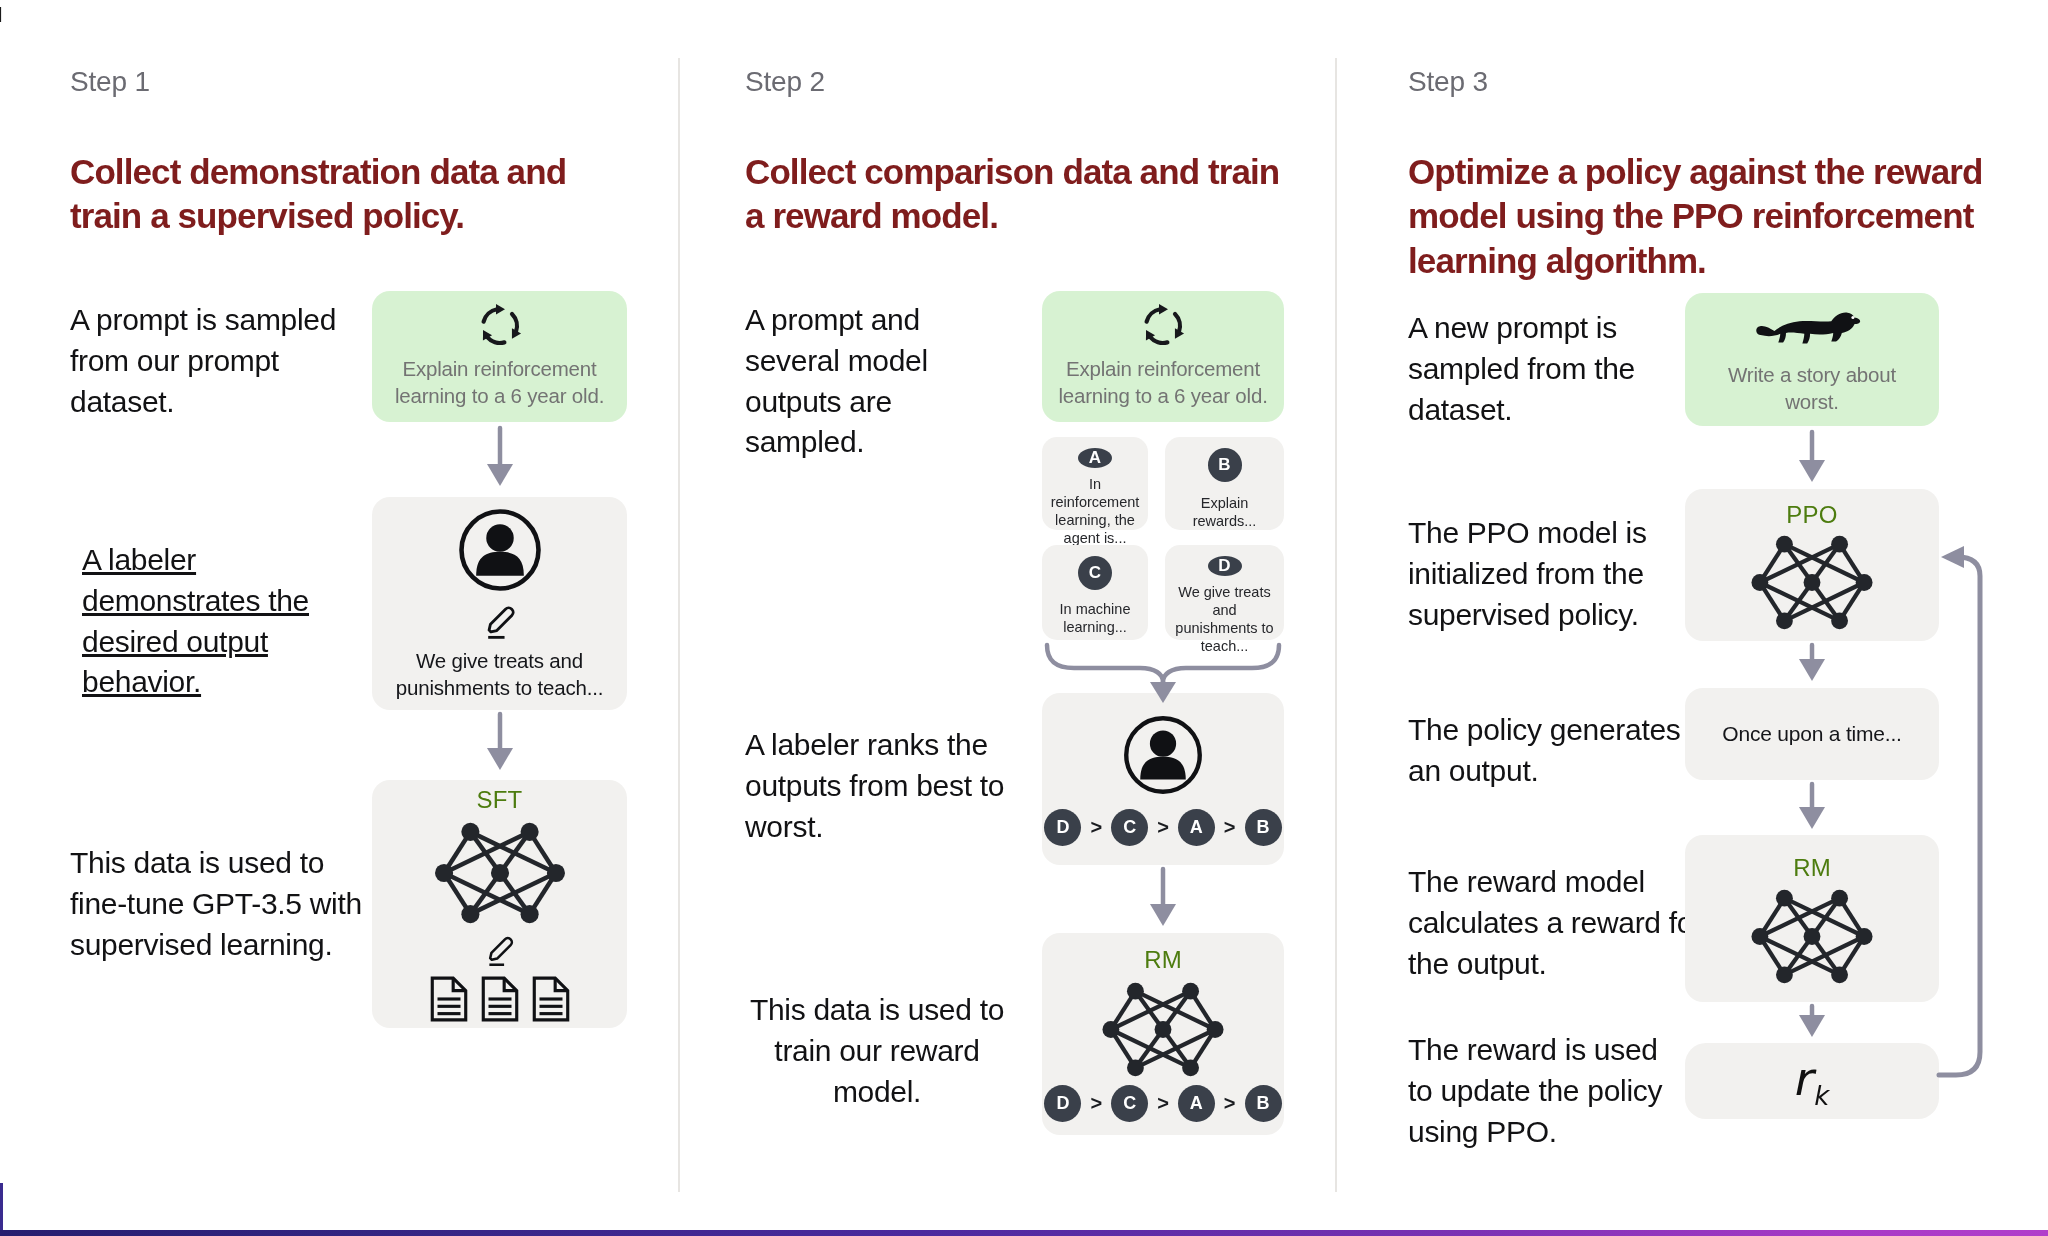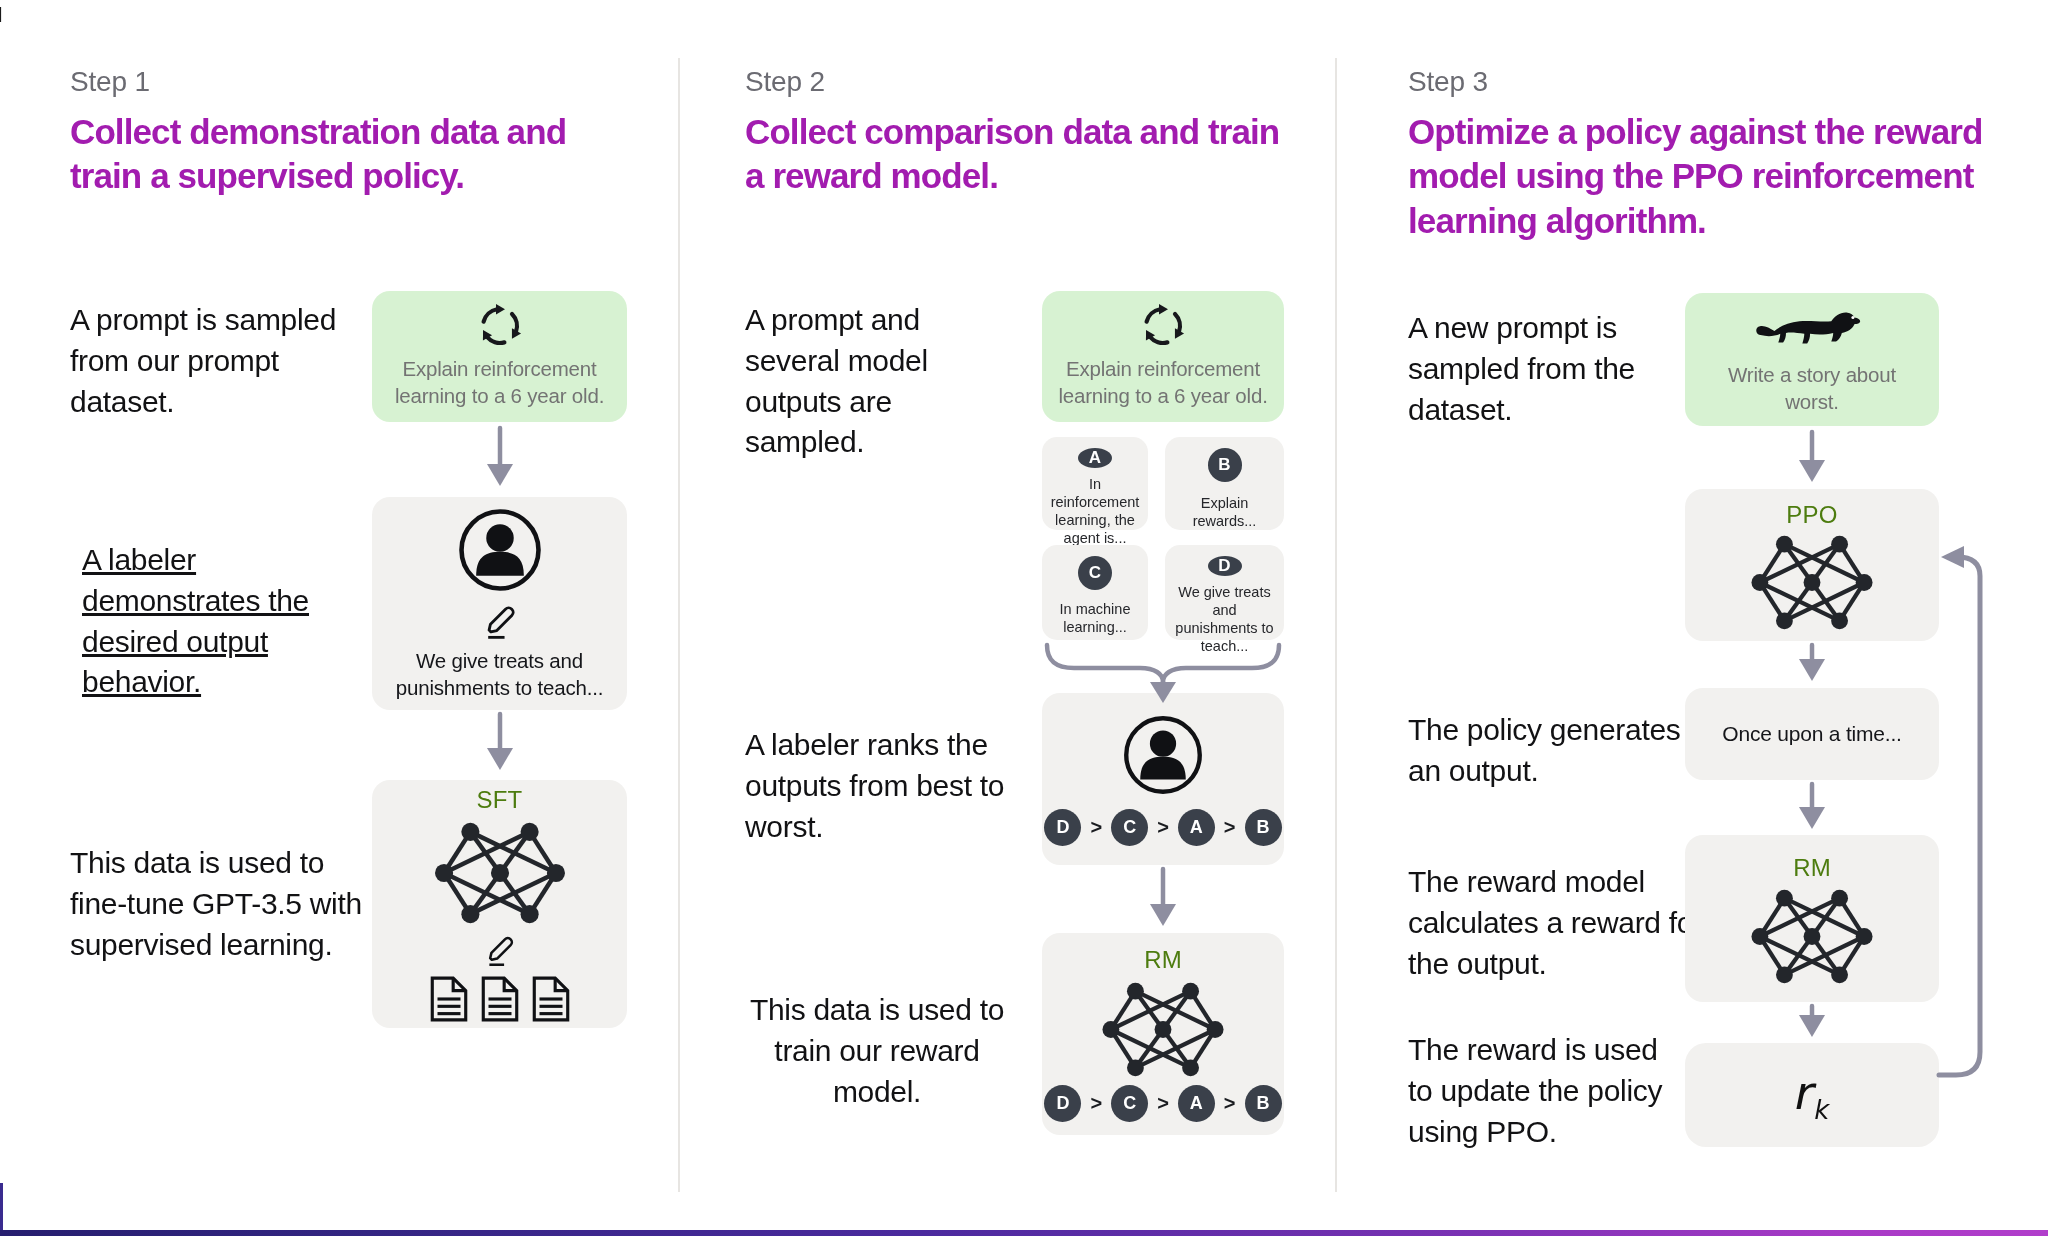--- a/index.html
+++ b/index.html
@@ -4,21 +4,21 @@
 <style>
   html,body{margin:0;padding:0;background:#ffffff;}
   .canvas{
     position:relative;width:2048px;height:1236px;overflow:hidden;
     background:#ffffff;
     font-family:"Liberation Sans","DejaVu Sans",sans-serif;
     color:#121214;
   }
   .abs{position:absolute;}
   .step-label{font-size:28px;color:#6b6b72;letter-spacing:-0.2px;}
-  .step-title{font-size:35px;font-weight:700;line-height:1.27;letter-spacing:-0.9px;color:#a21caf;}
+  .step-title{font-size:35px;font-weight:700;line-height:1.27;letter-spacing:-0.9px;color:#7f1d1d;margin-top:40px;}
   .col-text{font-size:30px;line-height:1.36;letter-spacing:-0.3px;color:#121214;}
   .gbox{background:#d7f2d2;border-radius:18px;display:flex;flex-direction:column;
         align-items:center;justify-content:center;gap:8px;text-align:center;}
   .gbox .ptext{font-size:20.5px;line-height:1.3;color:#737373;letter-spacing:-0.2px;}
   .fbox{background:#f2f1ef;border-radius:18px;display:flex;flex-direction:column;
         align-items:center;justify-content:center;text-align:center;}
   .cell{background:#f2f1ef;border-radius:15px;display:flex;flex-direction:column;
         align-items:center;text-align:center;padding-top:11px;box-sizing:border-box;}
   .cell .ctext{font-size:14.5px;line-height:1.25;color:#26272b;margin-top:7px;padding:0 6px;}
   .badge{width:34px;height:34px;border-radius:50%;background:#3a404a;color:#ffffff;
@@ -268,20 +268,21 @@
       <div class="badge">A</div>
       <span class="ranksep">&gt;</span>
       <div class="badge">B</div>
     </div>
   </div>
 
   <div class="abs step-label" style="left:1408px;top:66px;">Step 3</div>
   <div class="abs step-title" style="left:1408px;top:110px;width:612px;">Optimize a policy against the reward model using the PPO reinforcement learning algorithm.</div>
 
   <div class="abs col-text" style="left:1408px;top:308px;width:238px;">A new prompt is sampled from the dataset.</div>
+  <div class="abs col-text" style="left:1408px;top:513px;width:294px;">The PPO model is initialized from the supervised policy.</div>
   <div class="abs col-text" style="left:1408px;top:710px;width:312px;">The policy generates an output.</div>
   <div class="abs col-text" style="left:1408px;top:862px;width:298px;">The reward model calculates a reward for the output.</div>
   <div class="abs col-text" style="left:1408px;top:1030px;width:280px;">The reward is used to update the policy using PPO.</div>
 
   <div class="abs gbox" style="left:1685px;top:293px;width:254px;height:133px;gap:6px;">
     <span>
       <svg width="118" height="52" viewBox="0 0 120 54">
         <path d="M5 32 C1 30 1 24 6 23 C11 22 16 25 21 28 C27 23 36 19 47 18 C58 17 70 19 80 18 C84 12 90 8 97 9 C100 9.5 103 11 104 14 C108 14.5 110 16 110 18 C110 20 107 21 104 21 C102 26 97 29 91 30 C90 34 88 37 85 39 L80 39 C81 36 82 33 82 30 C74 32 66 32 58 31 C58 35 57 38 55 41 L50 41 C51 38 52 34 52 31 C45 30 38 29 33 30 C33 34 32 37 30 40 L25 40 C26 37 27 34 27 31 C22 33 16 34 11 33 Z" fill="#101114"></path>
         <circle cx="102.5" cy="14" r="1.6" fill="#ffffff"></circle>
       </svg>
@@ -348,21 +349,21 @@
           <circle cx="-68" cy="0" r="11"></circle>
             <circle cx="0" cy="0" r="11"></circle>
             <circle cx="68" cy="0" r="11"></circle>
           <circle cx="-36" cy="50" r="11"></circle>
             <circle cx="36" cy="50" r="11"></circle>
         </g>
       </svg>
     </span>
   </div>
 
-  <div class="fbox abs" style="left:1685px;top:1043px;width:254px;height:104px;border-radius:21px;">
+  <div class="fbox abs" style="left:1685px;top:1043px;width:254px;height:76px;border-radius:21px;">
     <div class="rk"><span>r</span><sub>k</sub></div>
   </div>
 
   <svg class="abs" style="left:0;top:0;pointer-events:none;" width="2048" height="1236" viewBox="0 0 2048 1236">
     <g stroke="#8e8ea0" stroke-width="4.5" fill="none" stroke-linecap="round">
       <line x1="500" y1="428" x2="500" y2="466"></line>
       <line x1="500" y1="714" x2="500" y2="750"></line>
       <line x1="1163" y1="869" x2="1163" y2="906"></line>
       <line x1="1812" y1="432" x2="1812" y2="462"></line>
       <line x1="1812" y1="645" x2="1812" y2="661"></line>

